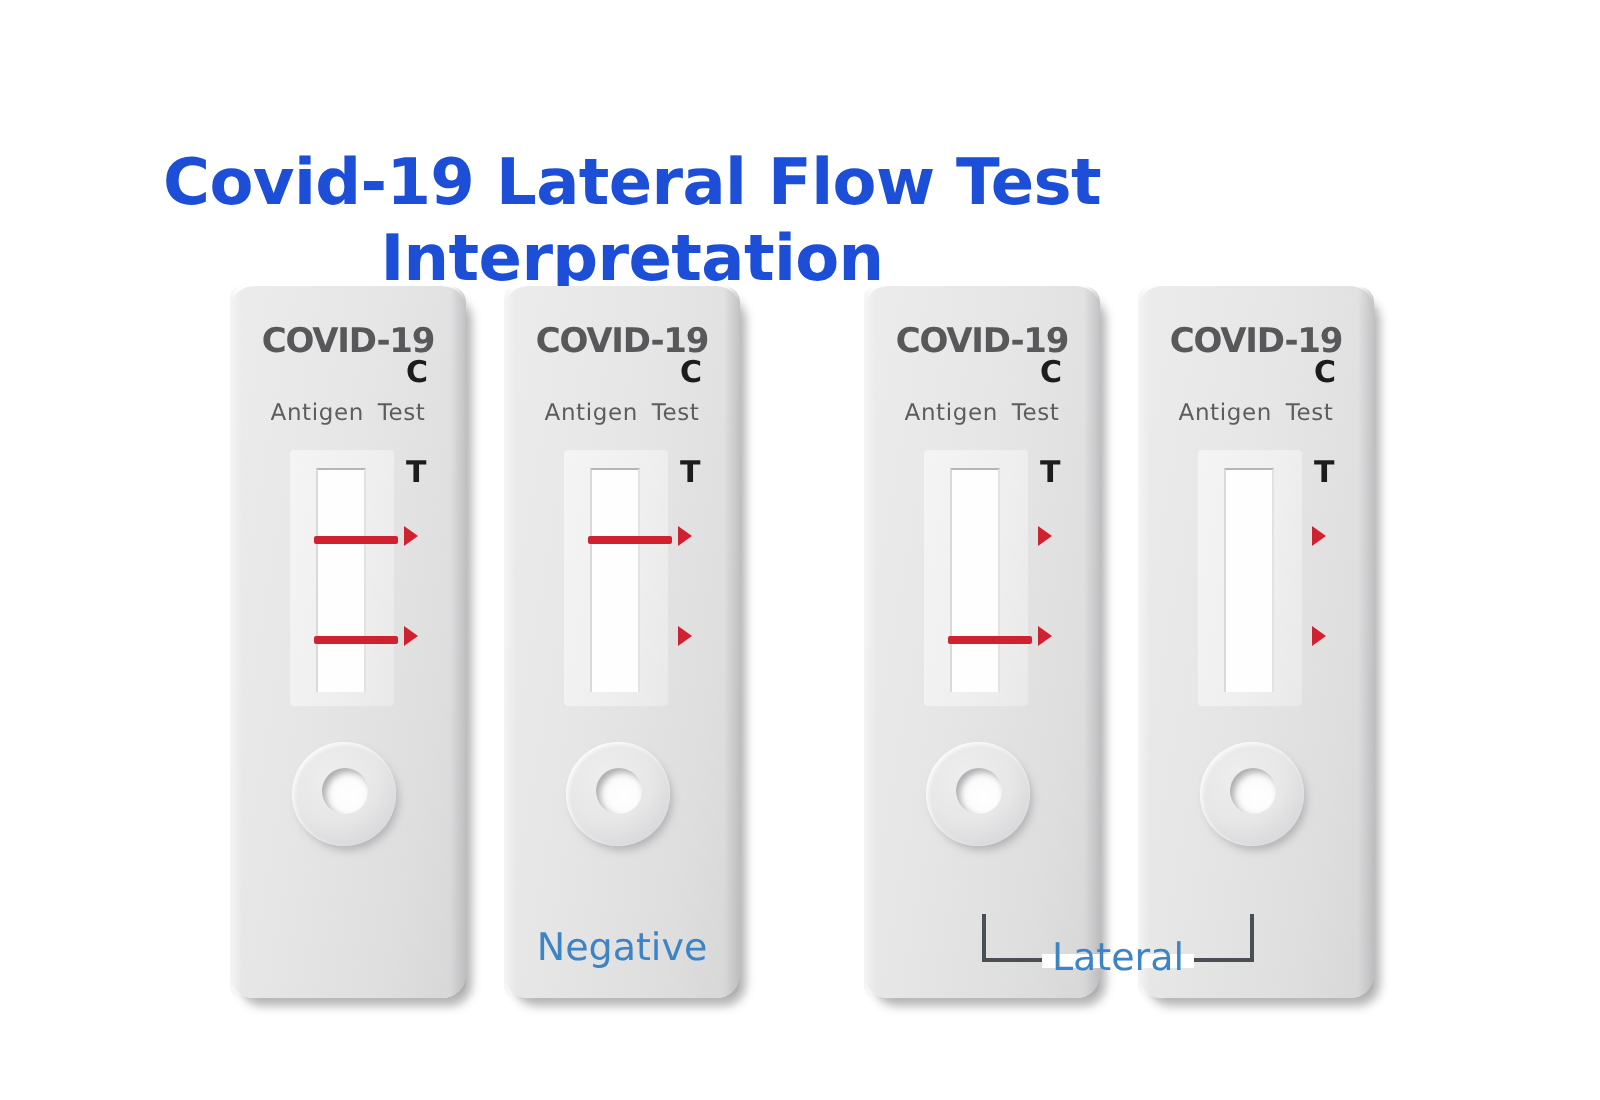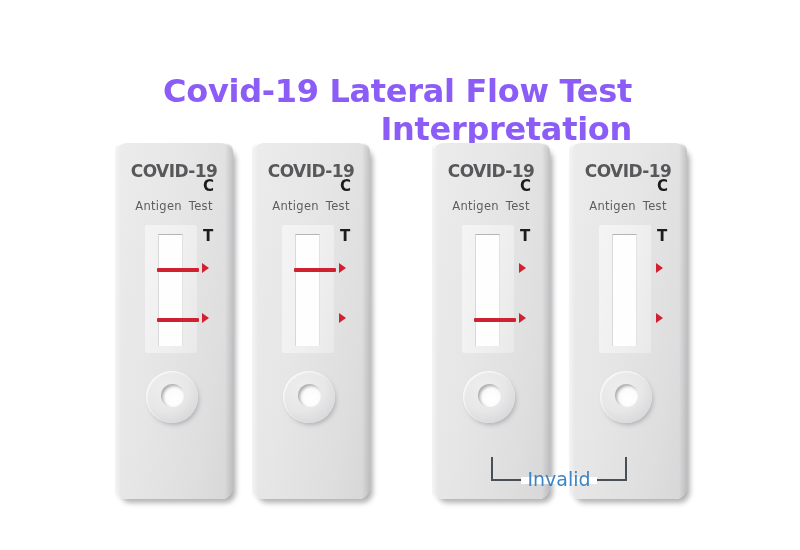--- a/index.html
+++ b/index.html
@@ -21,25 +21,25 @@
     width: 800px;
     height: 550px;
   }
 
   
   .page-title {
     position: absolute;
     left: 0;
     top: 72px;
     width: 632px;
-    text-align: right;
+    text-align: center;
     font-size: 32px;
     font-weight: bold;
     letter-spacing: -0.3px;
-    color: #8b5cf6;
+    color: #1d4ed8;
     font-family: "DejaVu Sans", sans-serif;
   }
 
   
   .cassette {
     position: absolute;
     width: 118px;
     height: 356px;
     top: 143px;
     border-radius: 12px;
@@ -286,23 +286,24 @@
     </div>
     <div class="cas-label c" style="left:88px;">C</div>
     <div class="cas-label t" style="left:88px;">T</div>
 
     <div class="well">
       <div class="well-hole"></div>
     </div>
   </div>
 
 
+  <div class="result-label" style="left:252px; top:463px; width:118px;">Negative</div>
 
   <div class="bracket">
     <div class="b-v left"></div>
     <div class="b-h"></div>
     <div class="b-v right"></div>
     <div class="b-gap"></div>
   </div>
 
-  <div class="result-label" style="left:491px; top:468px; width:136px;">Invalid</div>
+  <div class="result-label" style="left:491px; top:468px; width:136px;">Lateral</div>
 
 </div>
 
 </body></html>

